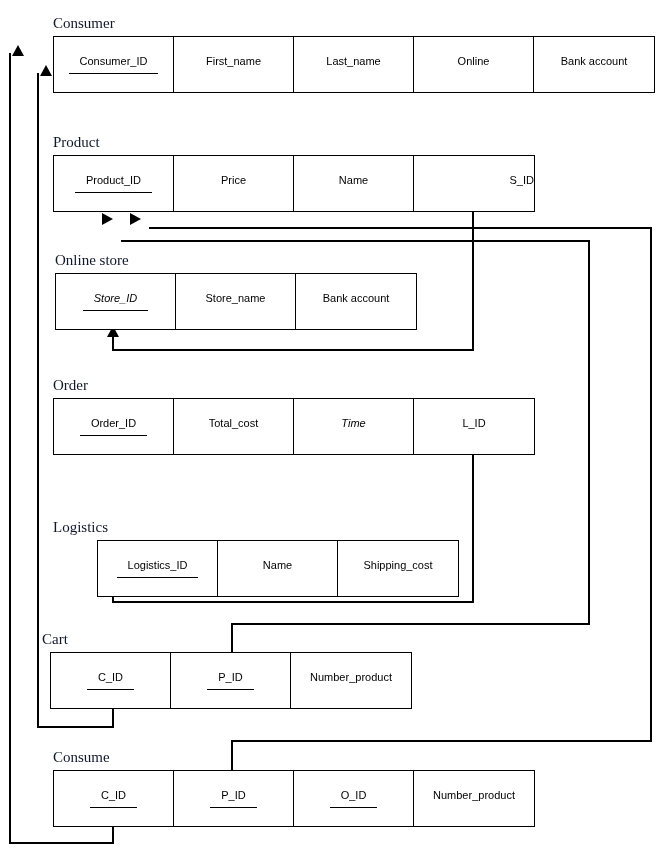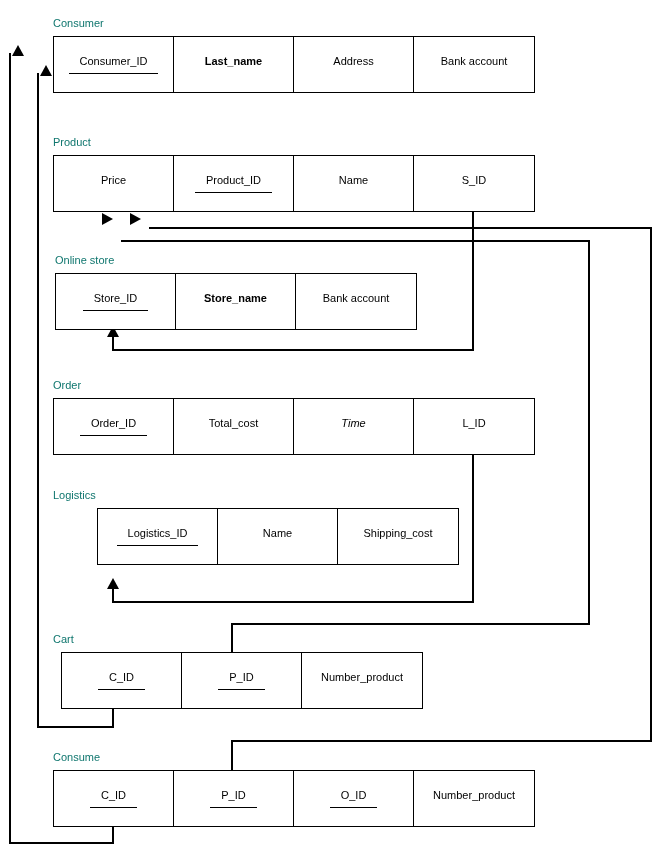--- a/index.html
+++ b/index.html
@@ -24,24 +24,25 @@
     pointer-events: none;
   }
   .entity {
     position: absolute;
   }
   .entity-title {
     position: absolute;
     left: 0;
     bottom: 100%;
     margin-bottom: 4px;
-    font-size: 11px;
-    color: #0f766e;
+    font-size: 15px;
+    color: #0f172a;
     white-space: nowrap;
     line-height: 18px;
+    font-family: Liberation Serif, serif;
   }
   .attr-row {
     display: flex;
     border: 1px solid #000000;
     background: #c4b5fd;
     box-sizing: border-box;
   }
   .attr {
     box-sizing: border-box;
     height: 55px;
@@ -96,55 +97,58 @@
       </g>
   </svg>
 
   <div id="entity-layer">
       <div class="entity" style="left: 53px; top: 36px;">
         <div class="entity-title">Consumer</div>
         <div class="attr-row">
           <div class="attr pk" style="width: 120px;">
             <span class="attr-label">Consumer_ID</span>
           </div>
-          <div class="attr" style="width: 120px; font-weight: bold;">
+          <div class="attr" style="width: 120px;">
+            <span class="attr-label">First_name</span>
+          </div>
+          <div class="attr" style="width: 120px;">
             <span class="attr-label">Last_name</span>
           </div>
           <div class="attr" style="width: 120px;">
-            <span class="attr-label">Address</span>
+            <span class="attr-label">Online</span>
           </div>
           <div class="attr" style="width: 120px;">
             <span class="attr-label">Bank account</span>
           </div>
         </div>
       </div>
       <div class="entity" style="left: 53px; top: 155px;">
         <div class="entity-title">Product</div>
         <div class="attr-row">
+          <div class="attr pk" style="width: 120px;">
+            <span class="attr-label">Product_ID</span>
+          </div>
           <div class="attr" style="width: 120px;">
             <span class="attr-label">Price</span>
           </div>
-          <div class="attr pk" style="width: 120px;">
-            <span class="attr-label">Product_ID</span>
-          </div>
           <div class="attr" style="width: 120px;">
             <span class="attr-label">Name</span>
           </div>
-          <div class="attr" style="width: 120px;">
+          <div class="attr" style="width: 120px; justify-content: flex-end;">
             <span class="attr-label">S_ID</span>
           </div>
         </div>
       </div>
       <div class="entity" style="left: 55px; top: 273px;">
         <div class="entity-title">Online store</div>
         <div class="attr-row">
-          <div class="attr pk" style="width: 120px;">
+          <div class="attr pk" style="width: 120px; font-style: italic;">
             <span class="attr-label">Store_ID</span>
           </div>
-          <div class="attr" style="width: 120px; font-weight: bold;">
+          <div class="attr" style="width: 120px;">
             <span class="attr-label">Store_name</span>
           </div>
           <div class="attr" style="width: 120px;">
             <span class="attr-label">Bank account</span>
           </div>
         </div>
       </div>
       <div class="entity" style="left: 53px; top: 398px;">
         <div class="entity-title">Order</div>
         <div class="attr-row">
@@ -155,35 +159,35 @@
             <span class="attr-label">Total_cost</span>
           </div>
           <div class="attr" style="width: 120px; font-style: italic;">
             <span class="attr-label">Time</span>
           </div>
           <div class="attr" style="width: 120px; justify-content: center;">
             <span class="attr-label">L_ID</span>
           </div>
         </div>
       </div>
-      <div class="entity" style="left: 53px; top: 508px; padding-left: 44px;">
+      <div class="entity" style="left: 53px; top: 540px; padding-left: 44px;">
         <div class="entity-title">Logistics</div>
         <div class="attr-row">
           <div class="attr pk" style="width: 120px; align-items: center;">
             <span class="attr-label">Logistics_ID</span>
           </div>
           <div class="attr" style="width: 120px;">
             <span class="attr-label">Name</span>
           </div>
           <div class="attr" style="width: 120px;">
             <span class="attr-label">Shipping_cost</span>
           </div>
         </div>
       </div>
-      <div class="entity" style="left: 53px; top: 652px; padding-left: 8px;">
+      <div class="entity" style="left: 42px; top: 652px; padding-left: 8px;">
         <div class="entity-title">Cart</div>
         <div class="attr-row">
           <div class="attr pk" style="width: 120px;">
             <span class="attr-label">C_ID</span>
           </div>
           <div class="attr pk" style="width: 120px;">
             <span class="attr-label">P_ID</span>
           </div>
           <div class="attr" style="width: 120px;">
             <span class="attr-label">Number_product</span>

